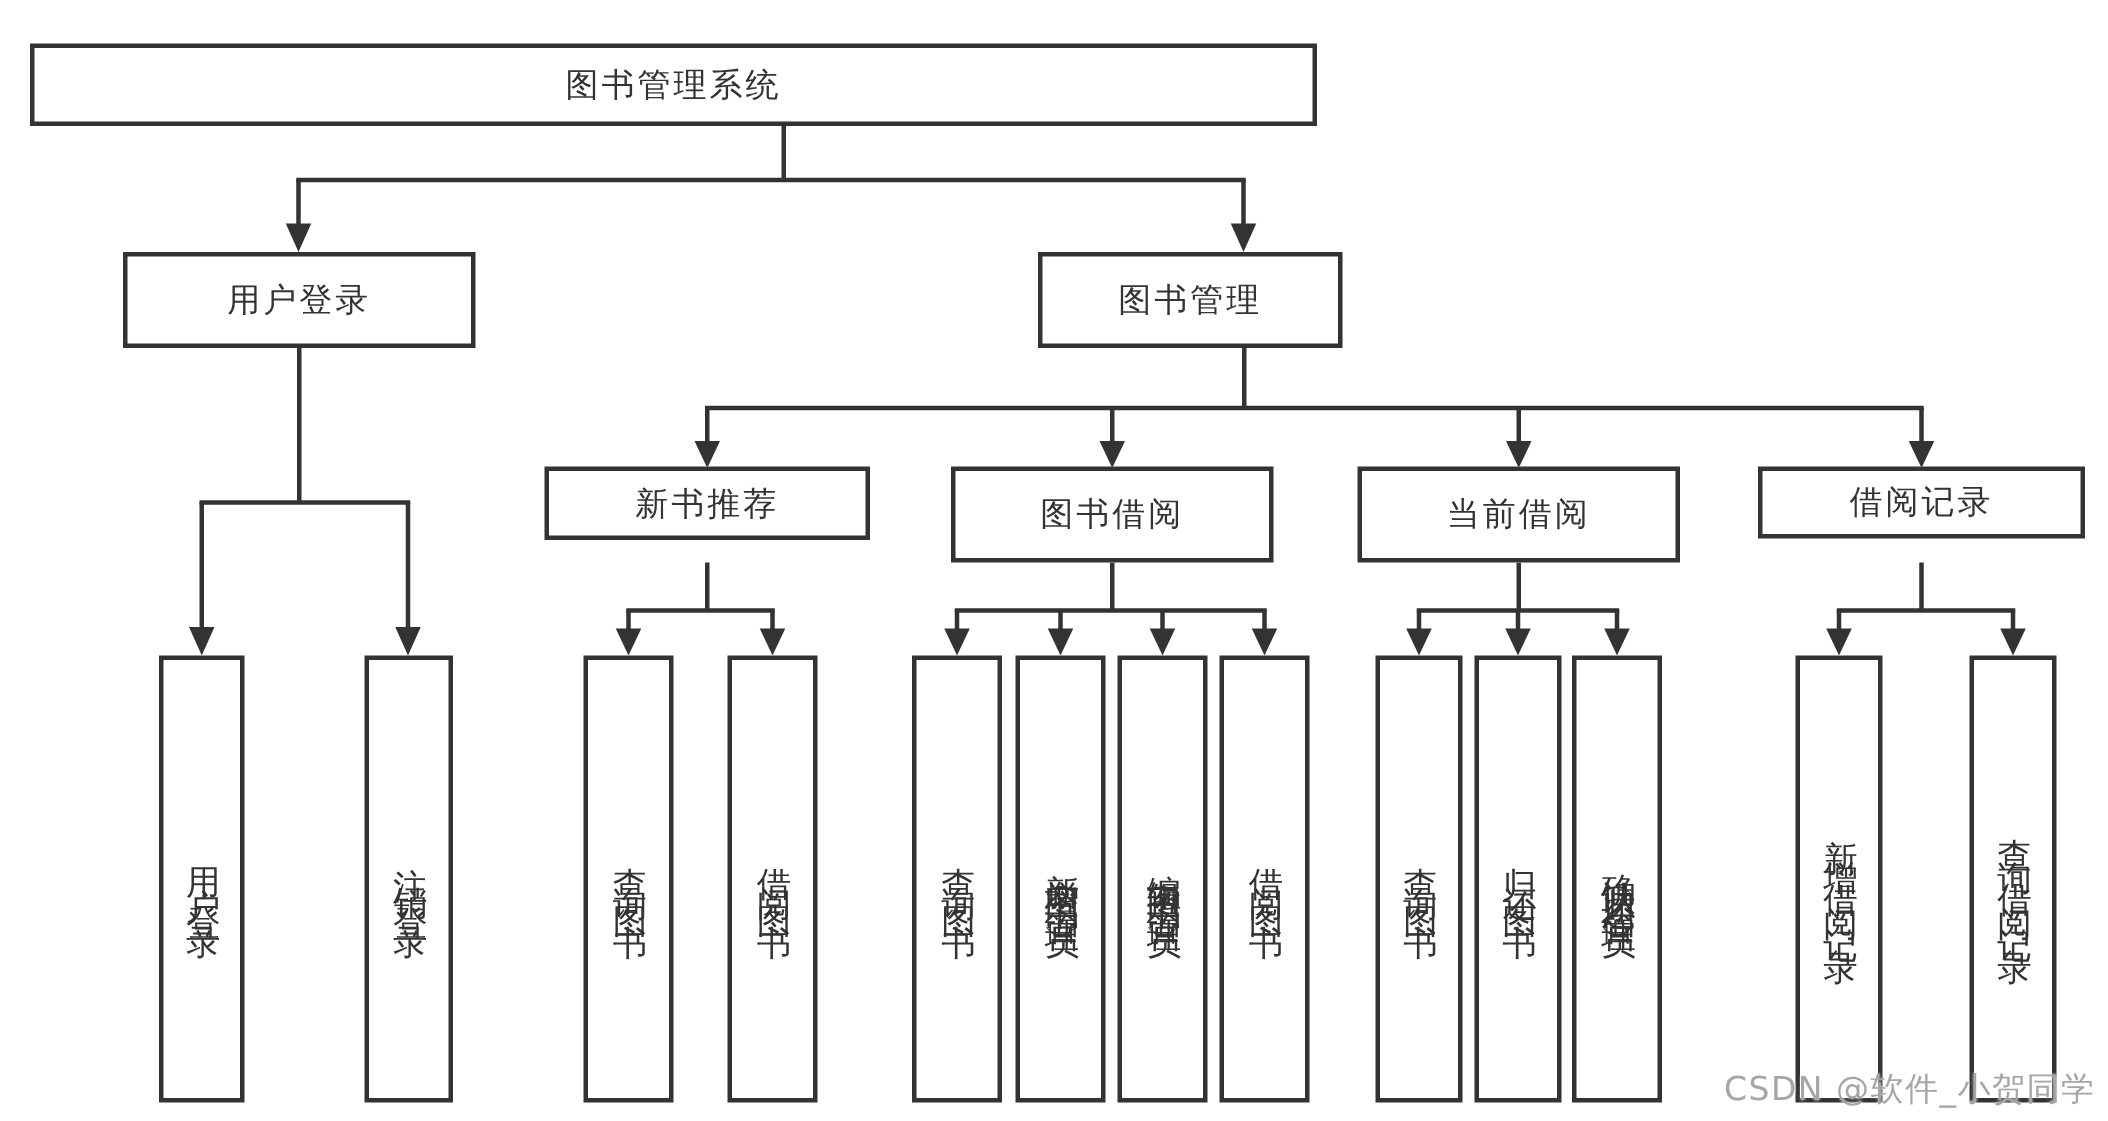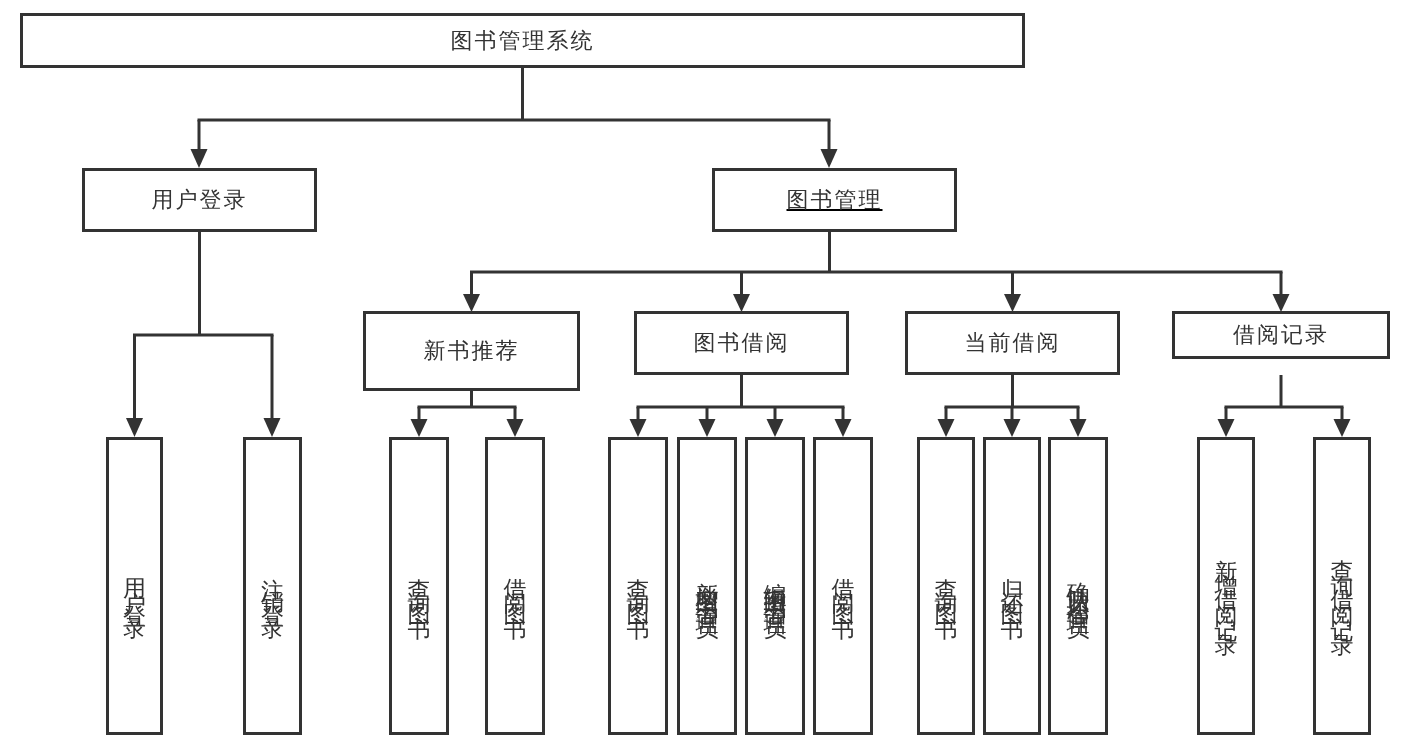--- a/index.html
+++ b/index.html
@@ -143,32 +143,32 @@
     <g>
       <path d="M1281 375 V407"></path>
       <path d="M1224.5 407 H1343.5"></path>
       <path d="M1226 407 V421"></path>
       <polygon points="1217.5,419 1234.5,419 1226,437"></polygon>
       <path d="M1342 407 V421"></path>
       <polygon points="1333.5,419 1350.5,419 1342,437"></polygon>
     </g>
   </svg>
 
-  <div class="node" style="left:20px; top:13px; width:1005px; height:55px;">
+  <div class="node" style="left:20px; top:29px; width:858px; height:55px;">
     <span class="hlabel">图书管理系统</span>
   </div>
 
   <div class="node" style="left:82px; top:168px; width:235px; height:64px;">
     <span class="hlabel">用户登录</span>
   </div>
-  <div class="node" style="left:712px; top:168px; width:245px; height:64px;text-decoration:underline;">
+  <div class="node" style="left:692px; top:168px; width:203px; height:64px;">
     <span class="hlabel">图书管理</span>
   </div>
 
-  <div class="node" style="left:363px; top:311px; width:217px; height:80px;">
+  <div class="node" style="left:363px; top:311px; width:217px; height:49px;">
     <span class="hlabel">新书推荐</span>
   </div>
   <div class="node" style="left:634px; top:311px; width:215px; height:64px;text-align:right;">
     <span class="hlabel">图书借阅</span>
   </div>
   <div class="node" style="left:905px; top:311px; width:215px; height:64px;">
     <span class="hlabel">当前借阅</span>
   </div>
   <div class="node" style="left:1172px; top:311px; width:218px; height:48px;">
     <span class="hlabel">借阅记录</span>
@@ -211,14 +211,15 @@
     <span class="vlabel tight">确认归还（管理员）</span>
   </div>
 
   <div class="node" style="left:1197px; top:437px; width:58px; height:298px;">
     <span class="vlabel mid">新增借阅记录</span>
   </div>
   <div class="node" style="left:1313px; top:437px; width:58px; height:298px;">
     <span class="vlabel mid">查询借阅记录</span>
   </div>
 
+  <div class="watermark">CSDN @软件_小贺同学</div>
 
 </div>
 
 </body></html>

